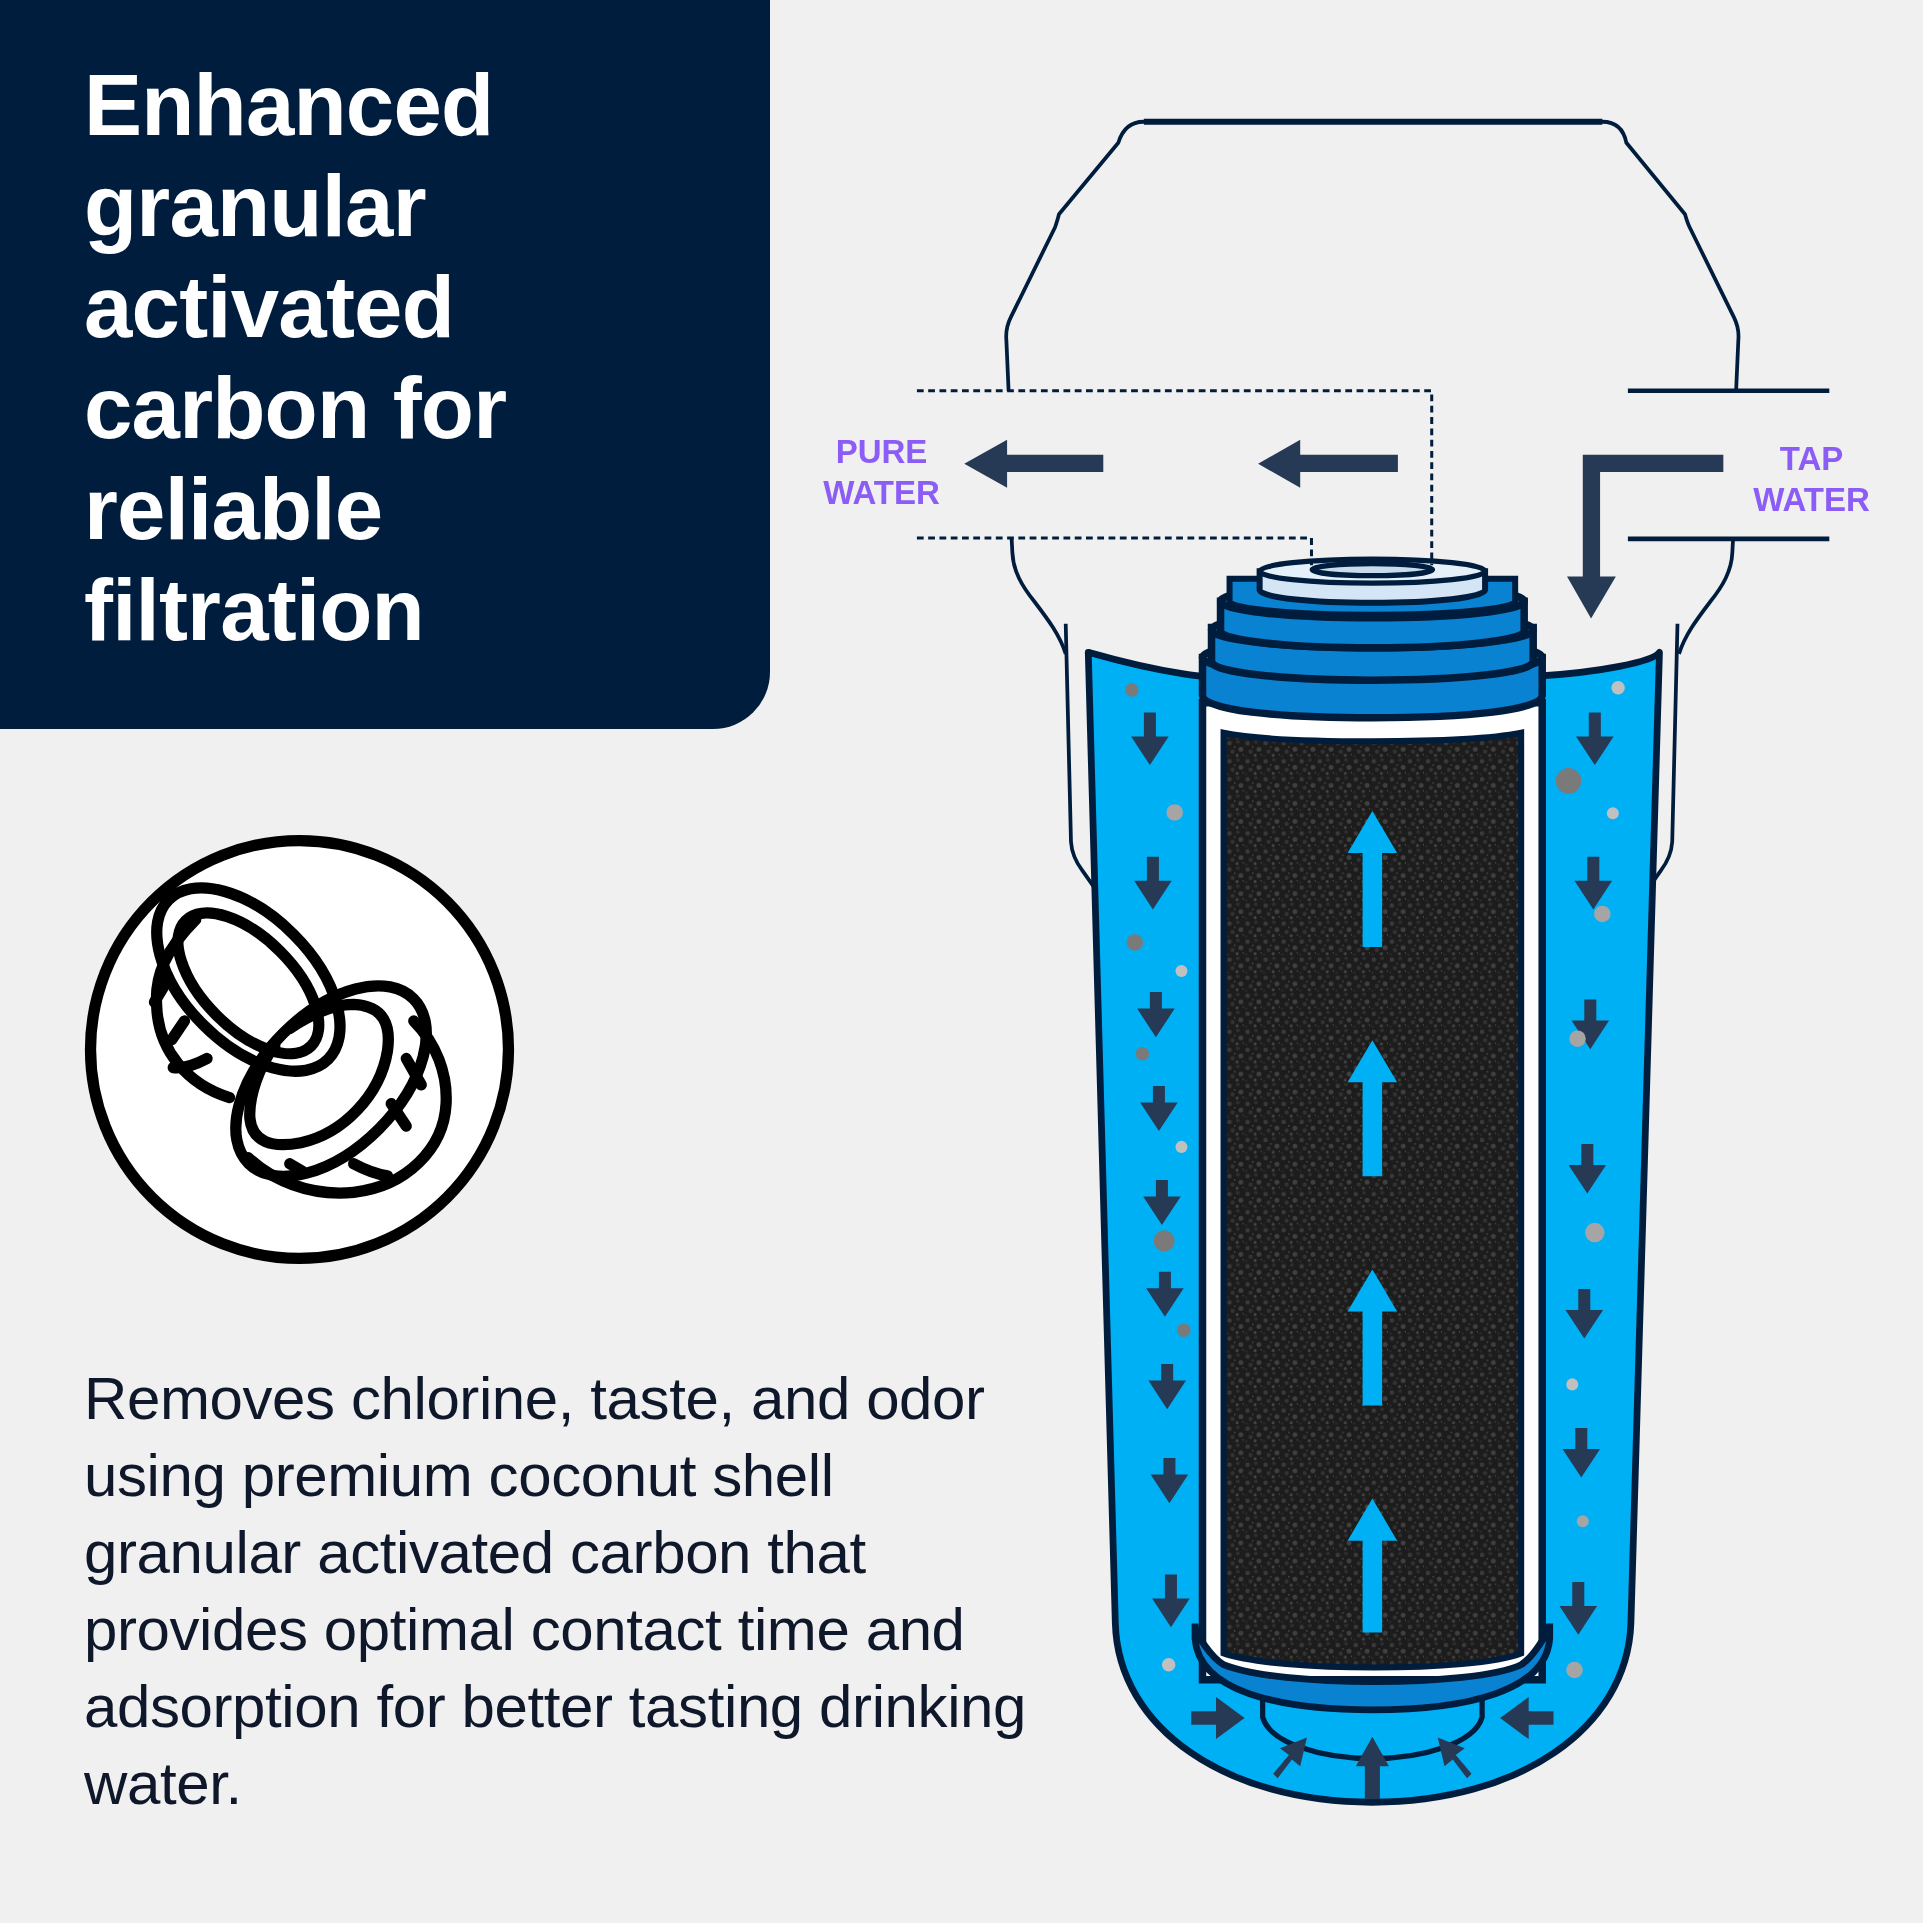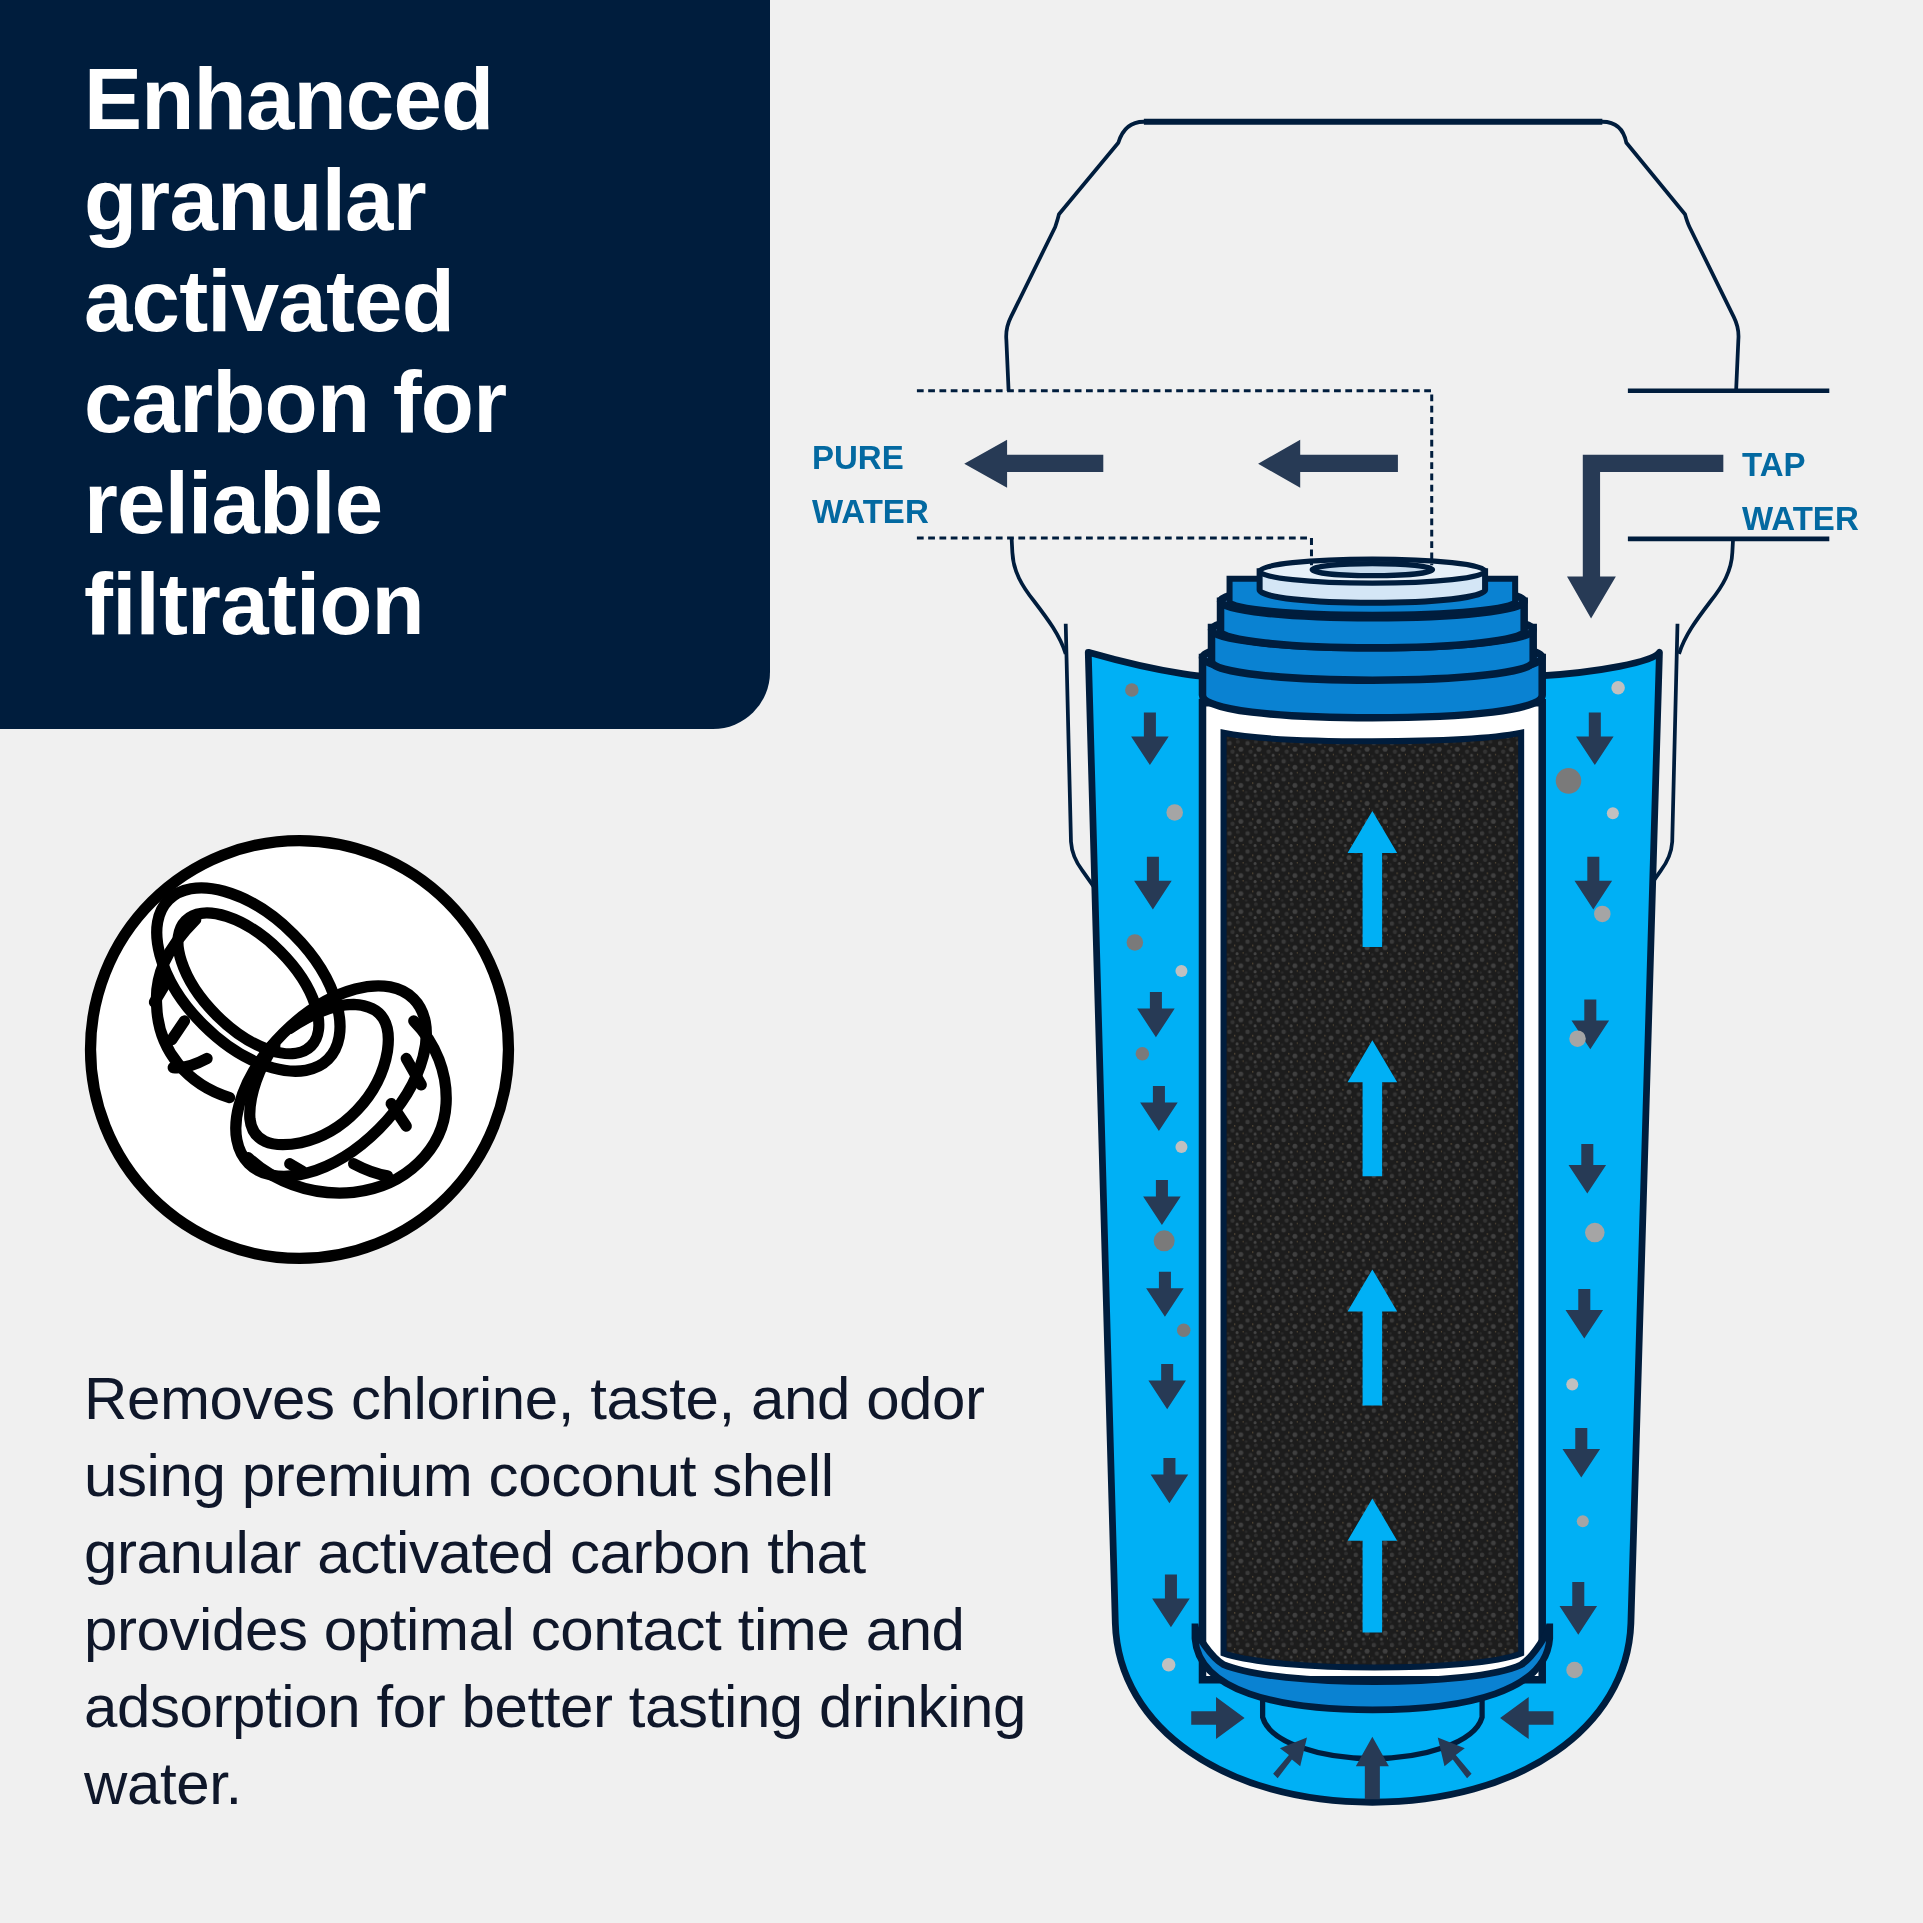--- a/index.html
+++ b/index.html
@@ -1,22 +1,22 @@
 <!DOCTYPE html>
 <html style="font-size:12px"><head>
 <meta charset="utf-8">
 <style>
   html, body { margin:0; padding:0; }
   body { width:1924px; height:1924px; background:#f0f0f0; position:relative; overflow:hidden; font-family:"Liberation Sans", sans-serif; }
   .title-panel { position:absolute; left:0; top:0; width:770px; height:729px; background:#001d3d; border-bottom-right-radius:57px; }
-  .title-text { position:absolute; left:84px; top:48px; width:661px; color:#ffffff; font-family:"Liberation Sans", sans-serif; font-weight:700; font-size:87px; line-height:101px; letter-spacing:-0.8px; margin:0; }
+  .title-text { position:absolute; left:84px; top:54px; width:661px; color:#ffffff; font-family:"Liberation Sans", sans-serif; font-weight:700; font-size:87px; line-height:101px; letter-spacing:-0.8px; margin:0; }
   .icon-wrap { position:absolute; left:83px; top:833px; width:433px; height:433px; }
   .body-text { position:absolute; left:84px; top:1360px; width:947px; color:#0f172a; font-family:"Liberation Sans", sans-serif; font-weight:400; font-size:60px; line-height:77px; margin:0; letter-spacing:-0.4px; }
   .diagram { position:absolute; left:0; top:0; width:1924px; height:1924px; }
-  .label { position:absolute; color:#0369a1; font-family:"Liberation Sans", sans-serif; font-weight:700; font-size:33px; line-height:54px; text-align:left; }
+  .label { position:absolute; color:#8b5cf6; font-family:"Liberation Sans", sans-serif; font-weight:700; font-size:33px; line-height:41px; text-align:center; }
   .label-pure { left:812px; top:431px; width:139px; }
   .label-tap { left:1742px; top:438px; width:139px; }
 </style>
 </head>
 <body>
 
 <div class="title-panel">
   <h1 class="title-text">Enhanced granular activated carbon for reliable filtration</h1>
 </div>
 

